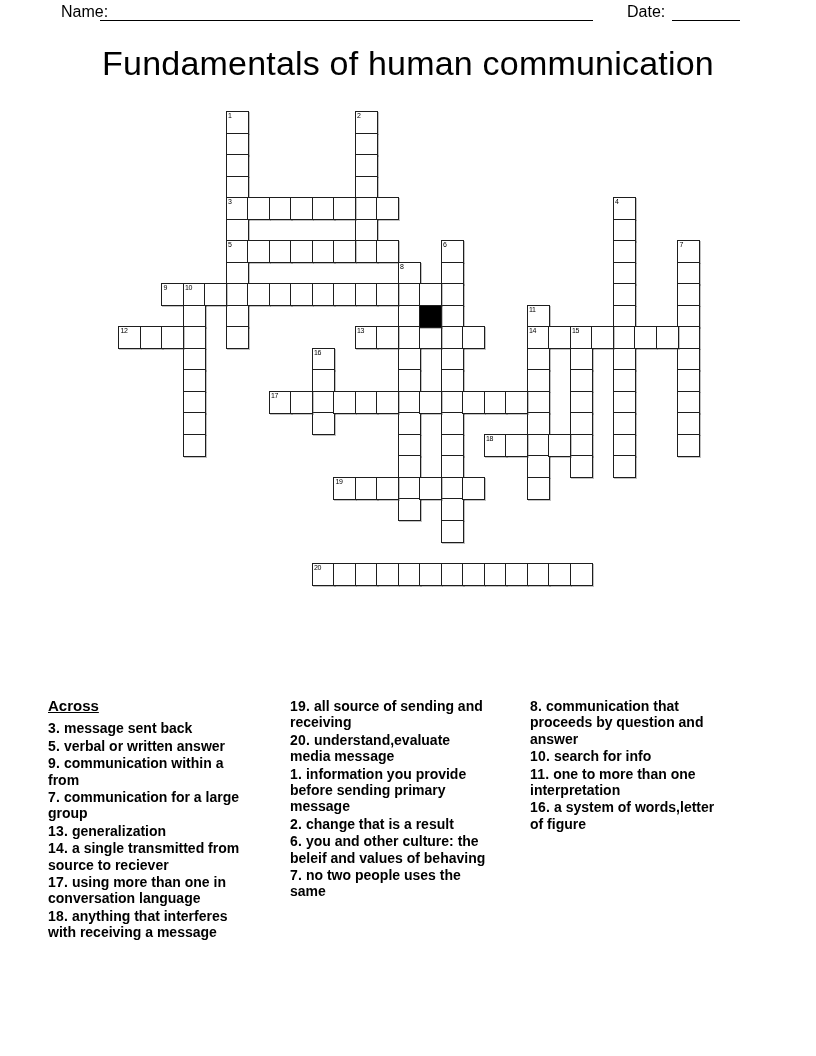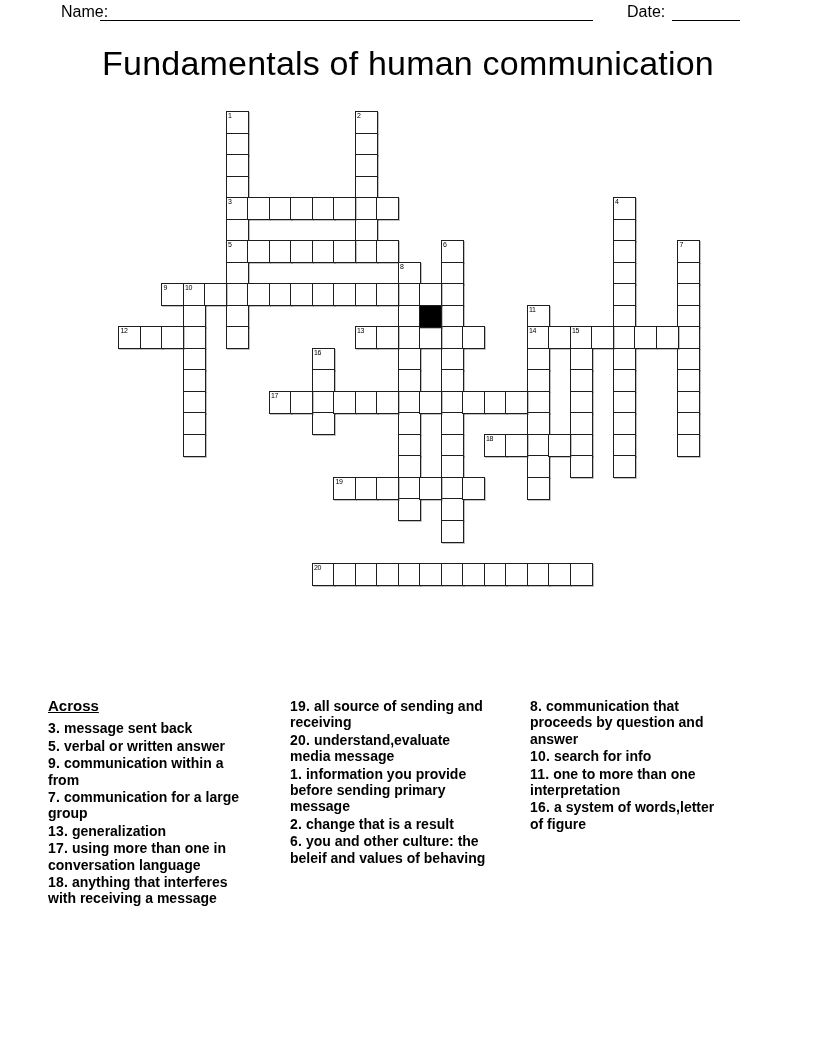--- a/index.html
+++ b/index.html
@@ -260,36 +260,40 @@
   <div id="clues">
       <div class="clue-col" style="left: 48px; width: 240px;">
         <div class="clue-heading">Across</div>
         <p class="clue"><b>3.</b><span class="clue-text"> message sent back</span></p>
         <p class="clue"><b>5.</b><span class="clue-text"> verbal or written answer</span></p>
         <p class="clue"><b>9.</b><span class="clue-text"> communication within a
 from</span></p>
         <p class="clue"><b>7.</b><span class="clue-text"> communication for a large
 group</span></p>
         <p class="clue"><b>13.</b><span class="clue-text"> generalization</span></p>
+        <p class="clue"><b>14.</b><span class="clue-text"> a single transmitted from
+source to reciever</span></p>
         <p class="clue"><b>17.</b><span class="clue-text"> using more than one in
 conversation language</span></p>
         <p class="clue"><b>18.</b><span class="clue-text"> anything that interferes
 with receiving a message</span></p>
       </div>
       <div class="clue-col" style="left: 290px; width: 232px;">
         <p class="clue"><b>19.</b><span class="clue-text"> all source of sending and
 receiving</span></p>
         <p class="clue"><b>20.</b><span class="clue-text"> understand,evaluate
 media message</span></p>
         <p class="clue"><b>1.</b><span class="clue-text"> information you provide
 before sending primary
 message</span></p>
         <p class="clue"><b>2.</b><span class="clue-text"> change that is a result</span></p>
         <p class="clue"><b>6.</b><span class="clue-text"> you and other culture: the
 beleif and values of behaving</span></p>
+        <p class="clue"><b>7.</b><span class="clue-text"> no two people uses the
+same</span></p>
       </div>
       <div class="clue-col" style="left: 530px; width: 232px;">
         <p class="clue"><b>8.</b><span class="clue-text"> communication that
 proceeds by question and
 answer</span></p>
         <p class="clue"><b>10.</b><span class="clue-text"> search for info</span></p>
         <p class="clue"><b>11.</b><span class="clue-text"> one to more than one
 interpretation</span></p>
         <p class="clue"><b>16.</b><span class="clue-text"> a system of words,letter
 of figure</span></p>

